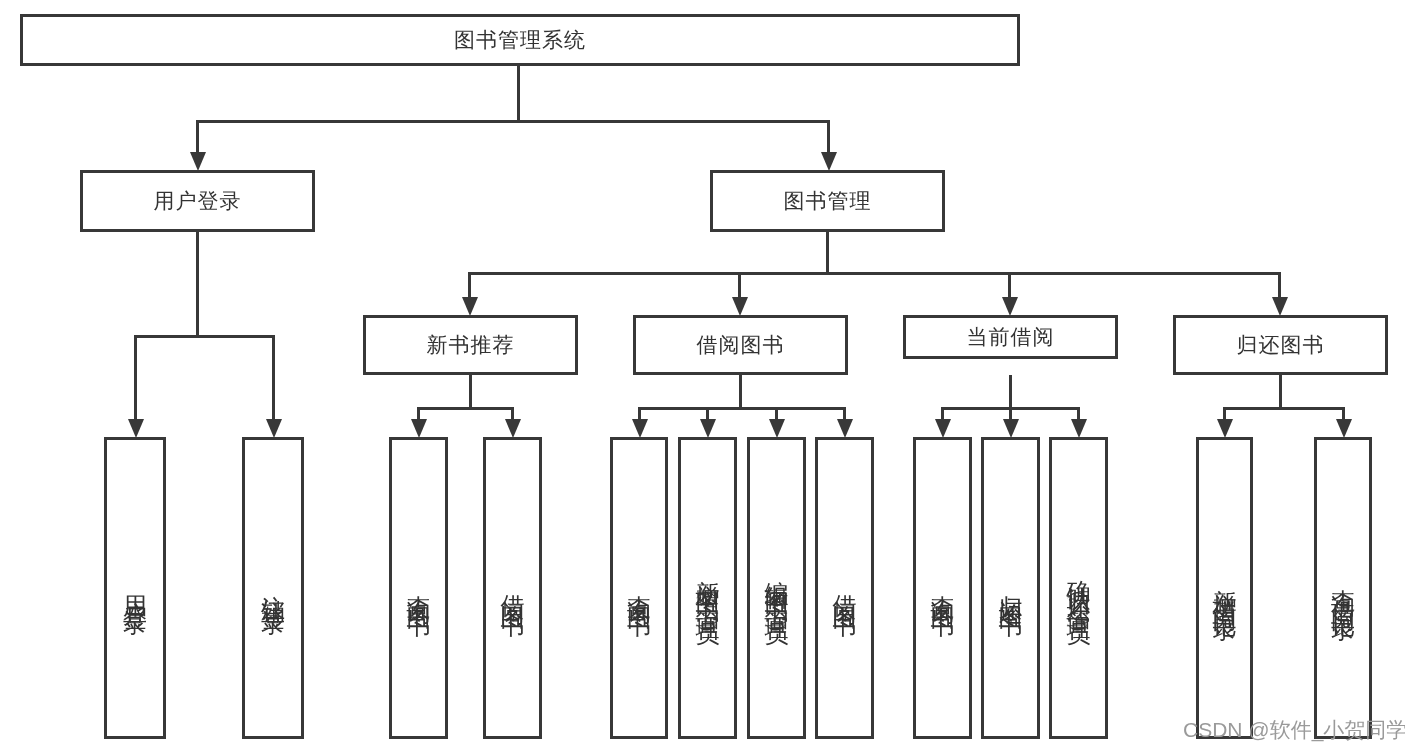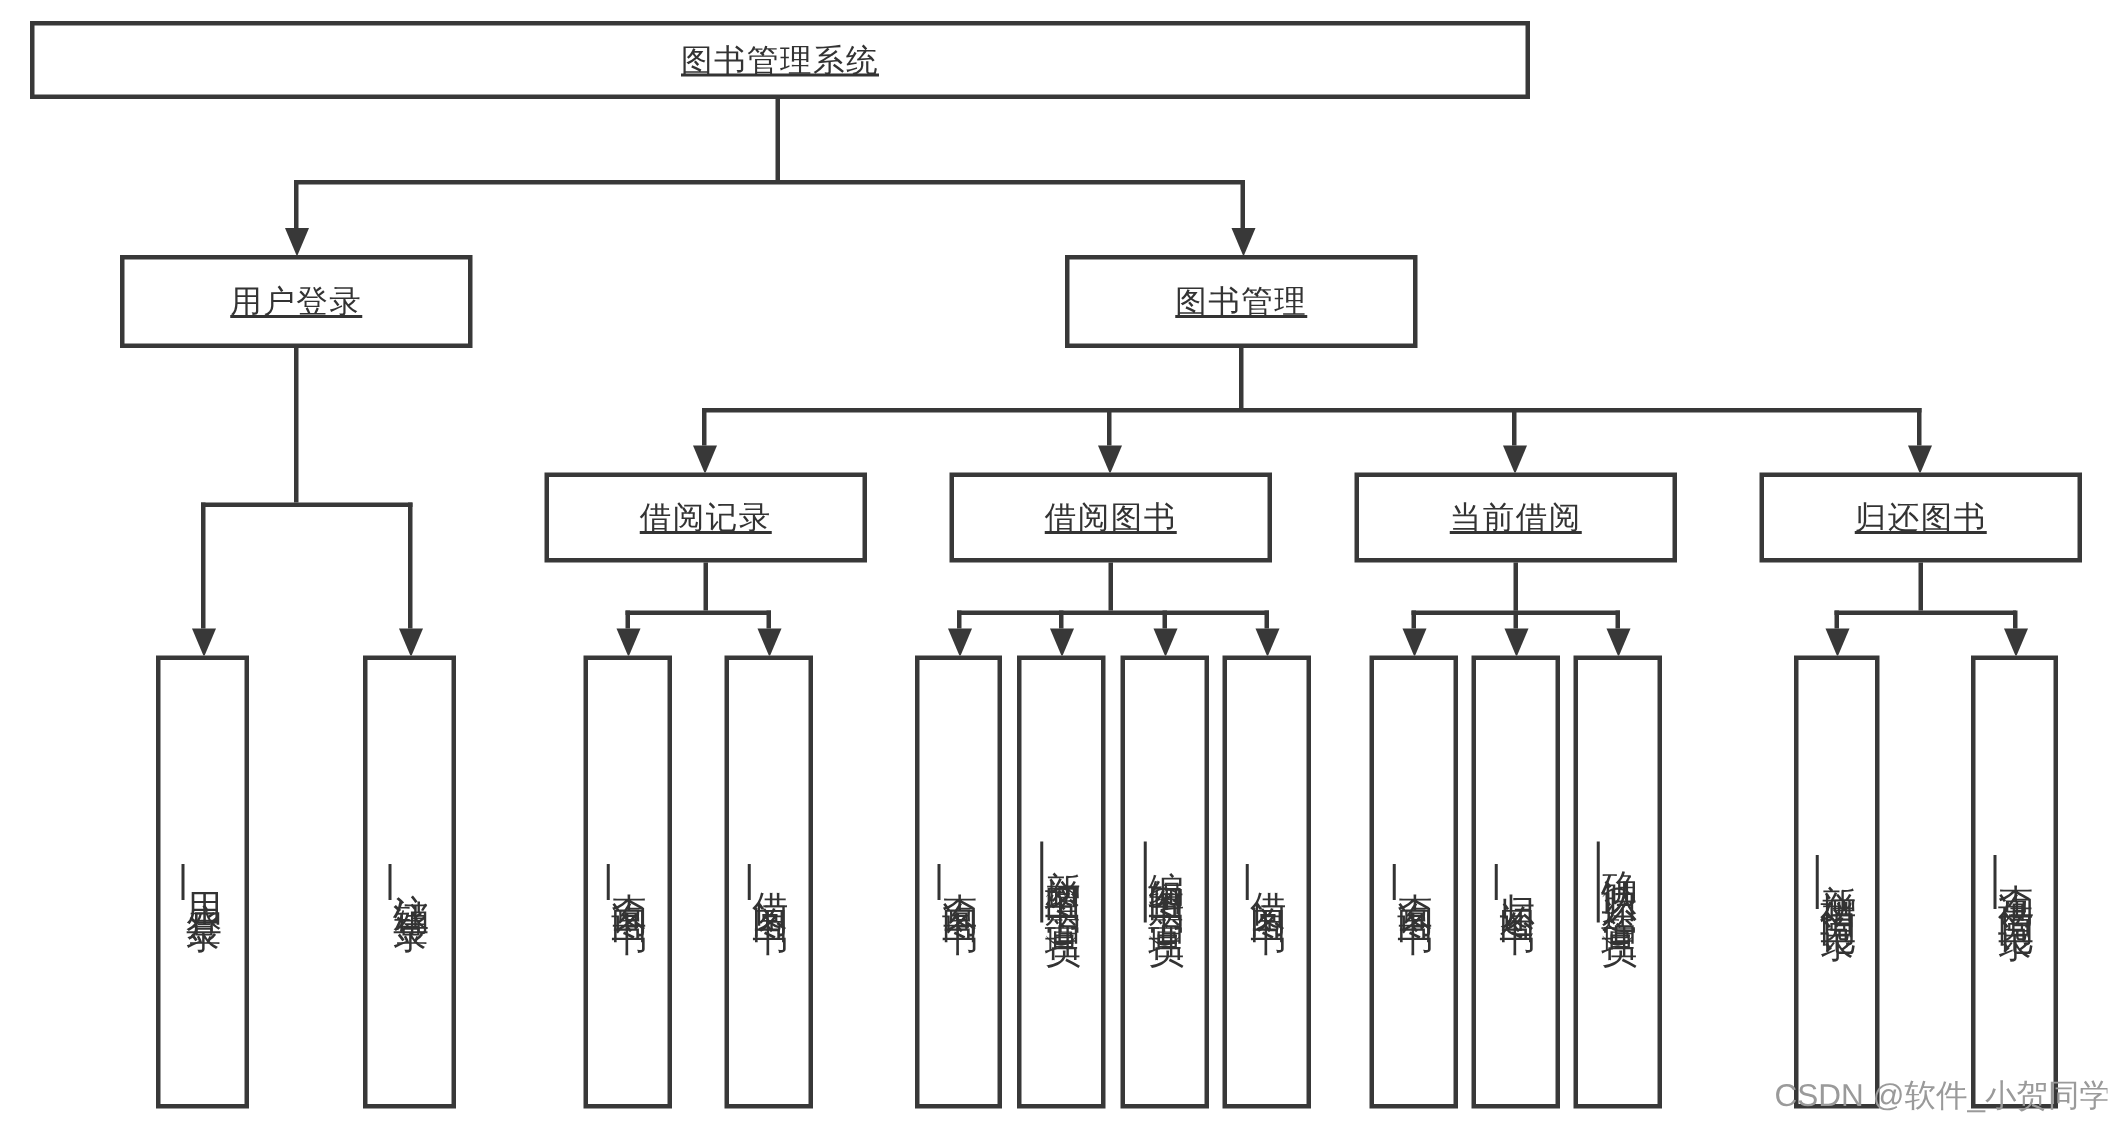--- a/index.html
+++ b/index.html
@@ -5,21 +5,20 @@
   html,body{margin:0;padding:0;}
   body{
     width:1405px;height:747px;position:relative;background:#ffffff;
     font-family:"Liberation Sans","DejaVu Sans",sans-serif;
     overflow:hidden;
   }
   .box{
     position:absolute;background:#ffffff;border:3px solid #383838;
     box-sizing:border-box;display:flex;align-items:center;justify-content:center;
     color:#333333;
-    text-decoration:underline;
   }
   .hbox{font-size:21px;letter-spacing:1px;}
   .vbox span{
     writing-mode:vertical-rl;text-orientation:mixed;
     font-size:24px;letter-spacing:6px;line-height:1;
     white-space:nowrap;
   }
   .vline{position:absolute;width:3px;background:#383838;}
   .hline{position:absolute;height:3px;background:#383838;}
   .arrow{
@@ -65,26 +64,26 @@
 <div class="vline" style="left:468px;top:272px;height:25px;"></div>
 <div class="arrow" style="left:462px;top:297px;"></div>
 <div class="vline" style="left:738px;top:272px;height:25px;"></div>
 <div class="arrow" style="left:732px;top:297px;"></div>
 <div class="vline" style="left:1008px;top:272px;height:25px;"></div>
 <div class="arrow" style="left:1002px;top:297px;"></div>
 <div class="vline" style="left:1278px;top:272px;height:25px;"></div>
 <div class="arrow" style="left:1272px;top:297px;"></div>
 
 <div class="box hbox" style="left:363px;top:315px;width:215px;height:60px;">
-  <span>借阅记录</span>
+  <span>新书推荐</span>
 </div>
 <div class="box hbox" style="left:633px;top:315px;width:215px;height:60px;">
   <span>借阅图书</span>
 </div>
-<div class="box hbox" style="left:903px;top:315px;width:215px;height:60px;">
+<div class="box hbox" style="left:903px;top:315px;width:215px;height:44px;">
   <span>当前借阅</span>
 </div>
 <div class="box hbox" style="left:1173px;top:315px;width:215px;height:60px;">
   <span>归还图书</span>
 </div>
 
 <div class="vline" style="left:469px;top:375px;height:32px;"></div>
 <div class="hline" style="left:417px;top:407px;width:97px;"></div>
 <div class="vline" style="left:417px;top:407px;height:12px;"></div>
 <div class="arrow" style="left:411px;top:419px;"></div>

